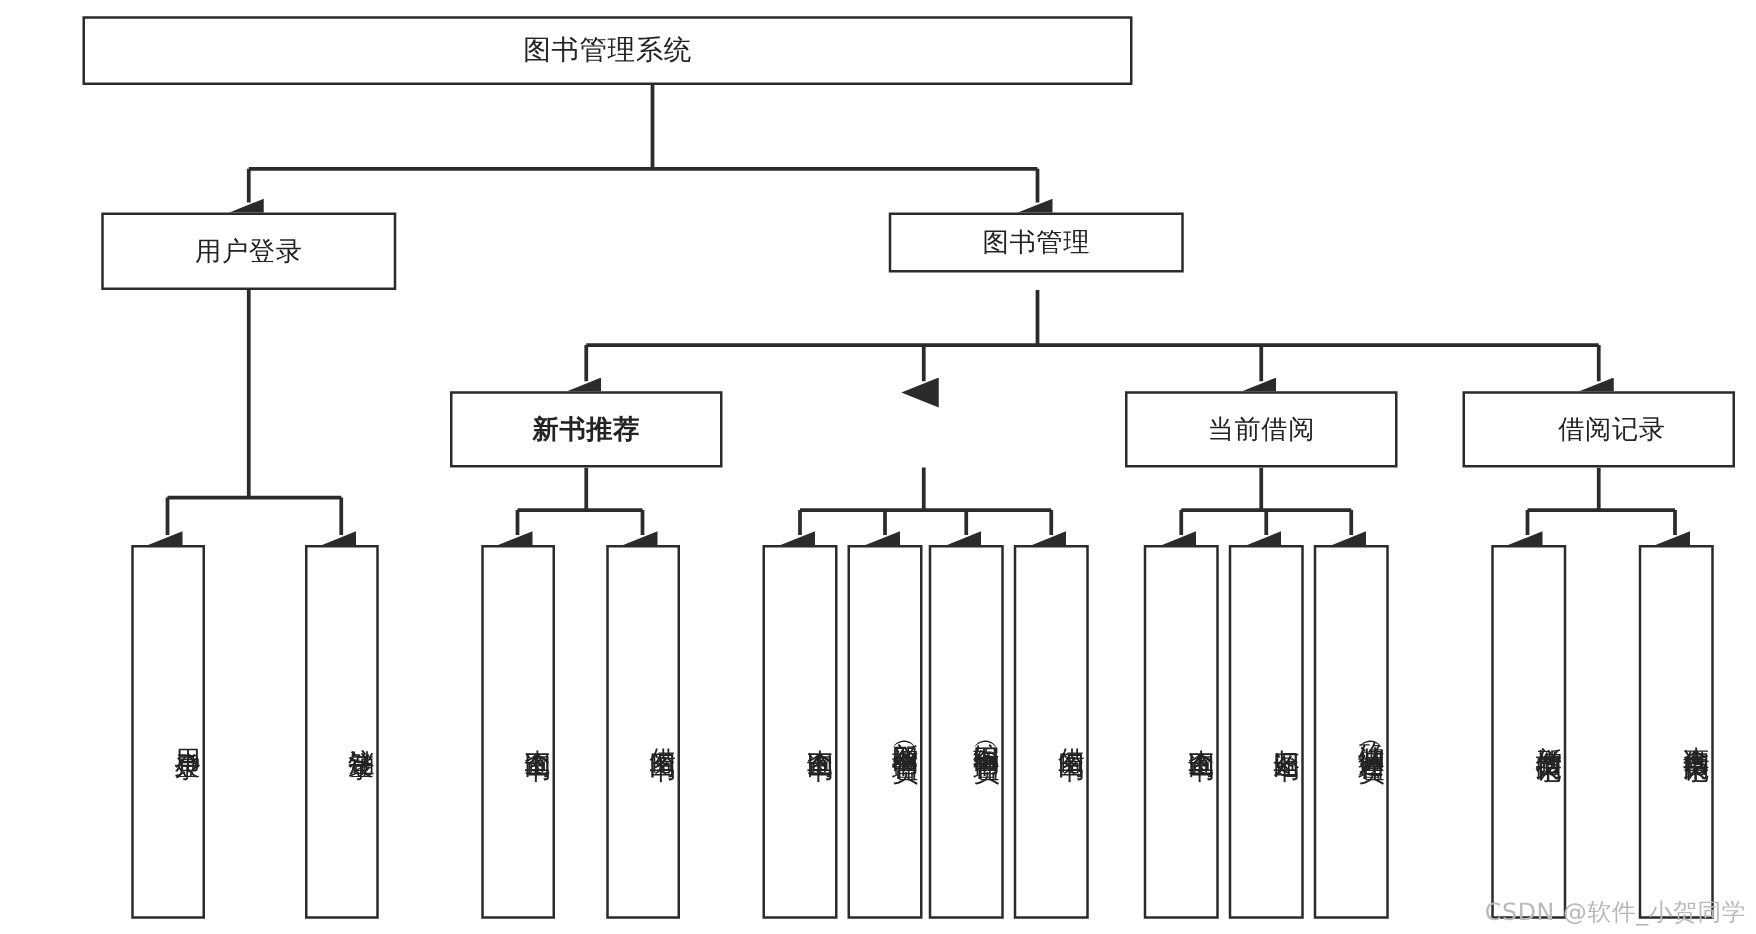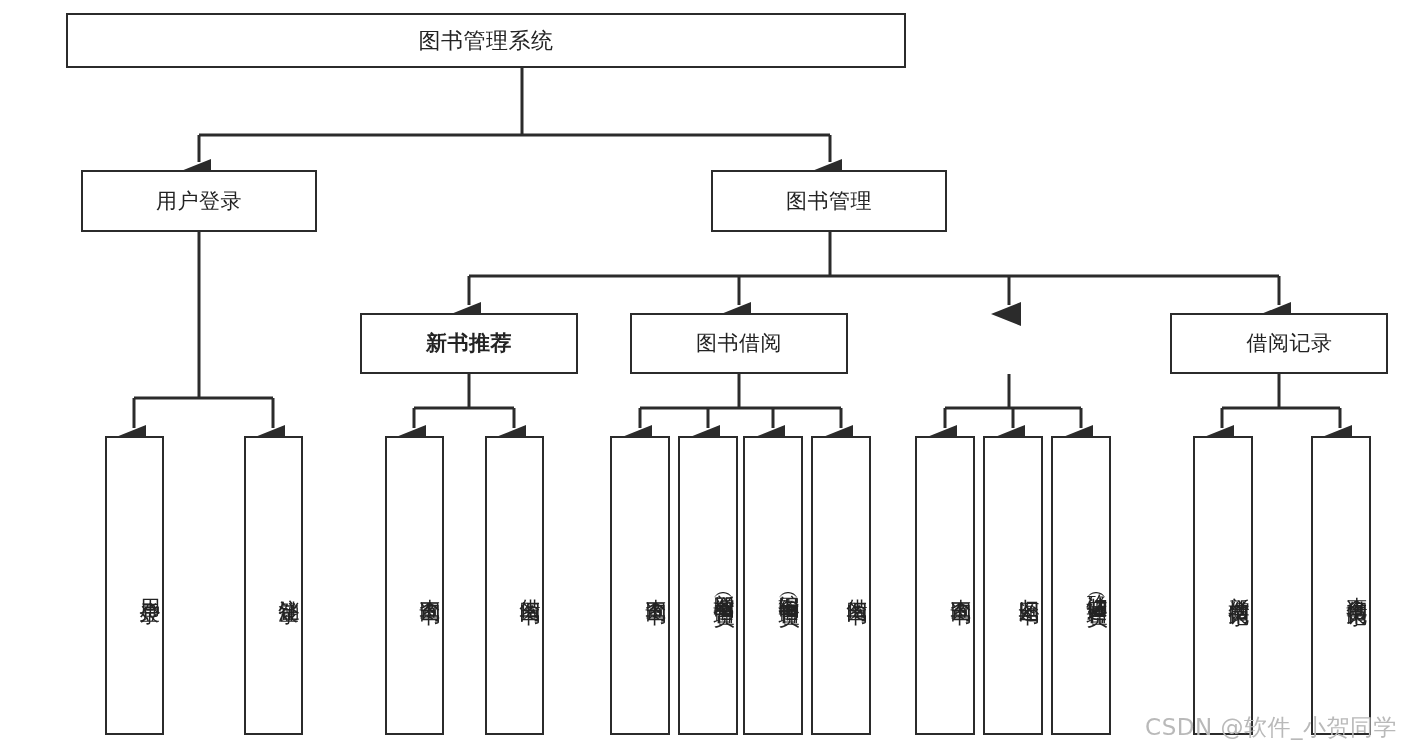--- a/index.html
+++ b/index.html
@@ -51,21 +51,21 @@
     writing-mode: vertical-rl;
     text-orientation: upright;
     display: block;
     max-height: 100%;
   }
   #root-node { font-size: 22px; }
   #watermark {
     position: absolute;
     right: 8px;
     bottom: 4px;
-    font-size: 23px;
+    font-size: 19px;
     color: #b9b9b9;
     white-space: nowrap;
     letter-spacing: 0.5px;
     font-family: "DejaVu Sans", "Liberation Sans", sans-serif;
   }
 </style>
 </head>
 <body>
 
 <div id="diagram">
@@ -121,29 +121,29 @@
     </g>
   </svg>
 
   <div class="node horiz" id="root-node" style="left:18px; top:13px; width:840px; height:55px;margin-left:48px;">
     <span>图书管理系统</span>
   </div>
 
   <div class="node horiz" style="left:81px; top:170px; width:236px; height:62px;">
     <span>用户登录</span>
   </div>
-  <div class="node horiz" style="left:711px; top:170px; width:236px; height:62px;">
+  <div class="node horiz" style="left:711px; top:170px; width:236px; height:48px;">
     <span>图书管理</span>
   </div>
 
   <div class="node horiz" style="left:360px; top:313px; width:218px; height:61px;font-weight:bold;">
     <span>新书推荐</span>
   </div>
-  <div class="node horiz" style="left:630px; top:313px; width:218px; height:61px;">
-    <span>图书借阅</span>
+  <div class="node horiz" style="left:900px; top:313px; width:218px; height:61px;">
+    <span>当前借阅</span>
   </div>
   <div class="node horiz" style="left:1170px; top:313px; width:218px; height:61px;padding-left:21px;">
     <span>借阅记录</span>
   </div>
 
   <div class="node vert" style="left:105px; top:436px; width:59px; height:299px;">
     <span class="vtext">用户登录</span>
   </div>
   <div class="node vert" style="left:244px; top:436px; width:59px; height:299px;">
     <span class="vtext">注销登录</span>

